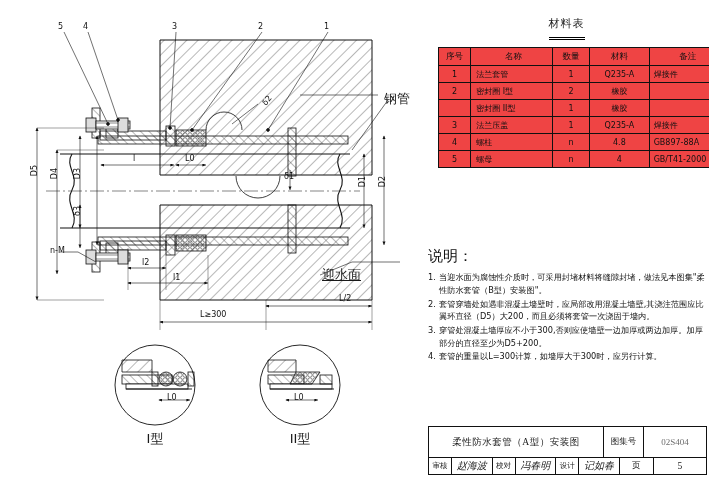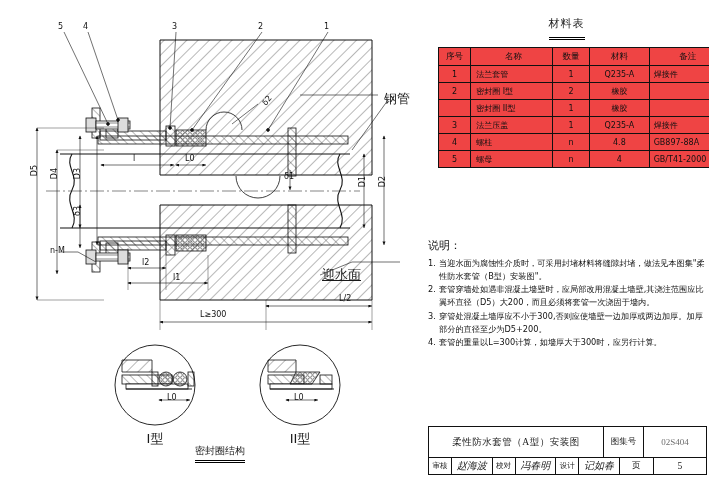--- a/index.html
+++ b/index.html
@@ -43,21 +43,21 @@
   table.mat .c-name { width:66px; text-align:left; padding-left:5px; }
   table.mat .c-no   { width:26px; }
   table.mat .c-qty  { width:30px; }
   table.mat .c-mat  { width:48px; }
   table.mat .c-rem  { width:60px; text-align:left; padding-left:4px; }
 
   .notes {
     position:absolute; left:4px; top:237px; width:278px;
     font-size:8.2px; line-height:1.55; color:#111;
   }
-  .notes .ntitle { margin-bottom:3px; font-size:11px; }
+  .notes .ntitle { margin-bottom:3px; font-size:15px;margin-top:8px; }
   .notes .nitem { display:flex; margin-bottom:1px; }
   .notes .nnum { width:11px; flex:none; }
   .notes .ntxt { flex:1; }
 
   
   .tblock { position:absolute; left:4px; top:426px; width:279px; border:1.6px solid #111; }
   .tb-row { display:flex;font-family:Liberation Serif, serif; }
   .tb-row.top { height:30px; }
   .tb-row.bot { height:17px; border-top:1.4px solid #111; }
   .tb-cell { border-right:1.2px solid #111; display:flex; align-items:center; justify-content:center;
@@ -265,23 +265,20 @@
     <div class="dim" style="left:300px; top:294px;padding-left:39px;">L/2</div>
     <div class="dim" style="left:200px; top:310px;">L≥300</div>
 
     <div class="dim" style="left:262px; top:96px; transform:rotate(-52deg);">δ2</div>
     <div class="dim" style="left:284px; top:172px;">δ1</div>
 
     <div class="dim" style="left:167px; top:393px;">L0</div>
     <div class="dim" style="left:294px; top:393px;">L0</div>
     <div class="cap" style="left:130px; top:430px; width:50px;">I型</div>
     <div class="cap" style="left:275px; top:430px; width:50px;">II型</div>
-    <div class="cap cap-main" style="left:160px; top:444px; width:120px;">
-      <span>密封圈结构</span>
-    </div>
   </div>
 
   <div class="right-col">
 
     <div class="mat-title">
       <span>材料表</span>
     </div>
 
     <table class="mat outer">
       <thead>

